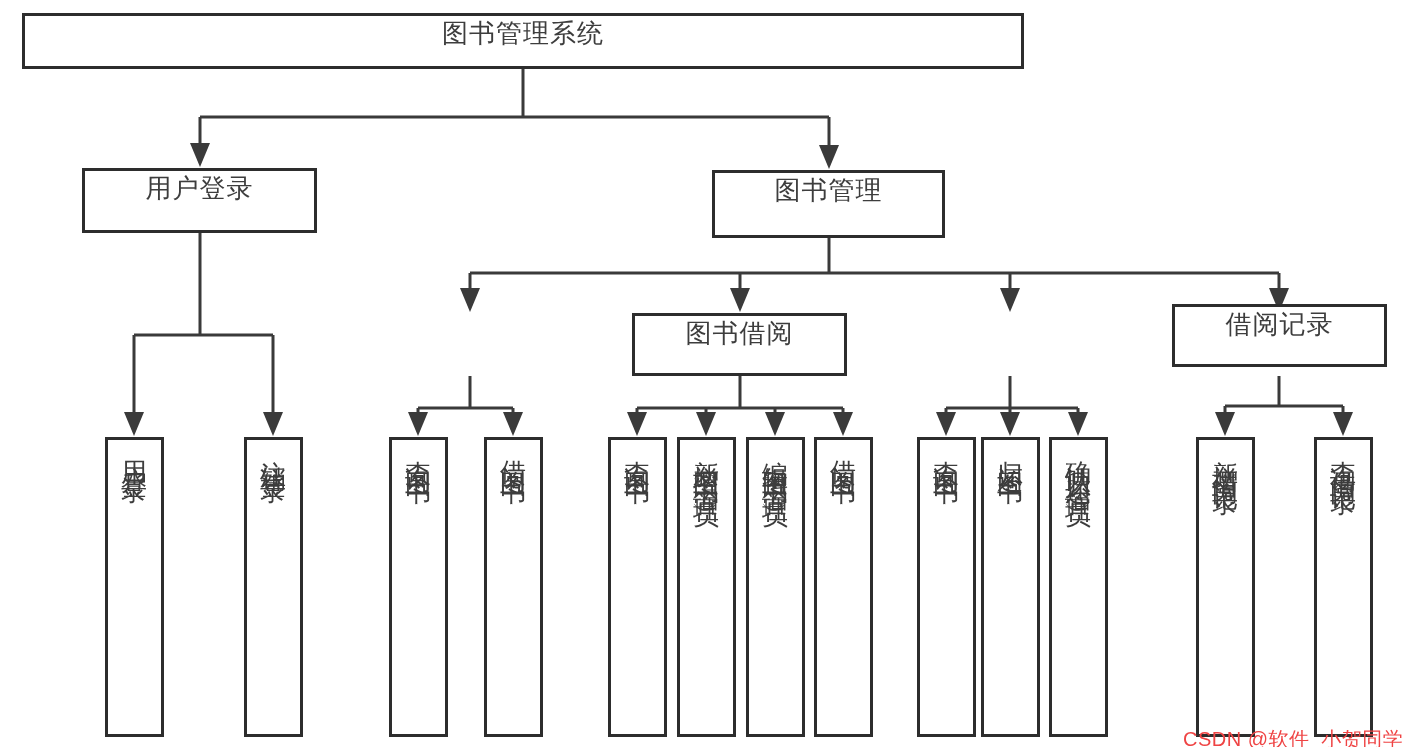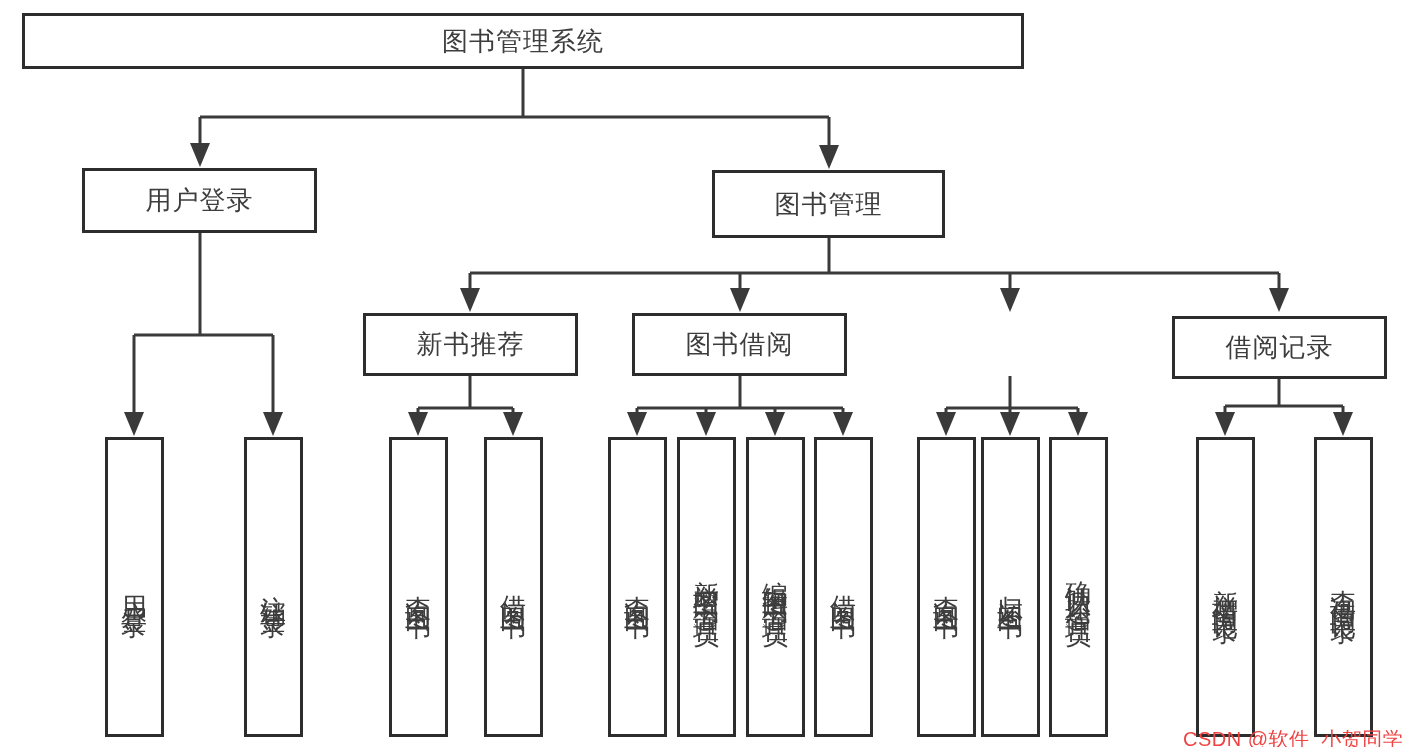--- a/index.html
+++ b/index.html
@@ -9,21 +9,21 @@
     background:#ffffff;
     font-family:"Liberation Sans","DejaVu Sans",sans-serif;
     overflow:hidden;
   }
   svg.connectors{position:absolute;left:0;top:0;z-index:1;}
   .node{
     position:absolute;
     box-sizing:border-box;
     border:3px solid #2d2d2d;
     background:#ffffff;
-    display:flex;align-items:center;justify-content:center;
+    display:flex;align-items:flex-start;justify-content:center;
     color:#3d3d3d;
     z-index:2;
   }
   .node.h{font-size:26px;letter-spacing:1px;}
   .node.v span{
     writing-mode:vertical-rl;
     text-orientation:mixed;
     font-size:26px;
     letter-spacing:6px;
     line-height:1;
@@ -81,27 +81,24 @@
     <span>图书管理系统</span>
   </div>
 
   <div class="node h" style="left:82px;top:168px;width:235px;height:65px">
     <span>用户登录</span>
   </div>
   <div class="node h" style="left:712px;top:170px;width:233px;height:68px">
     <span>图书管理</span>
   </div>
 
-  <div class="node h" style="left:363px;top:313px;width:215px;height:63px">
-    <span>新书推荐</span>
-  </div>
   <div class="node h" style="left:632px;top:313px;width:215px;height:63px">
     <span>图书借阅</span>
   </div>
-  <div class="node h" style="left:1172px;top:316px;width:215px;height:63px">
+  <div class="node h" style="left:1172px;top:304px;width:215px;height:63px">
     <span>借阅记录</span>
   </div>
 
   <div class="node v" style="left:105px;top:437px;width:59px;height:300px">
     <span>用户登录</span>
   </div>
   <div class="node v" style="left:244px;top:437px;width:59px;height:300px">
     <span>注销登录</span>
   </div>
 

